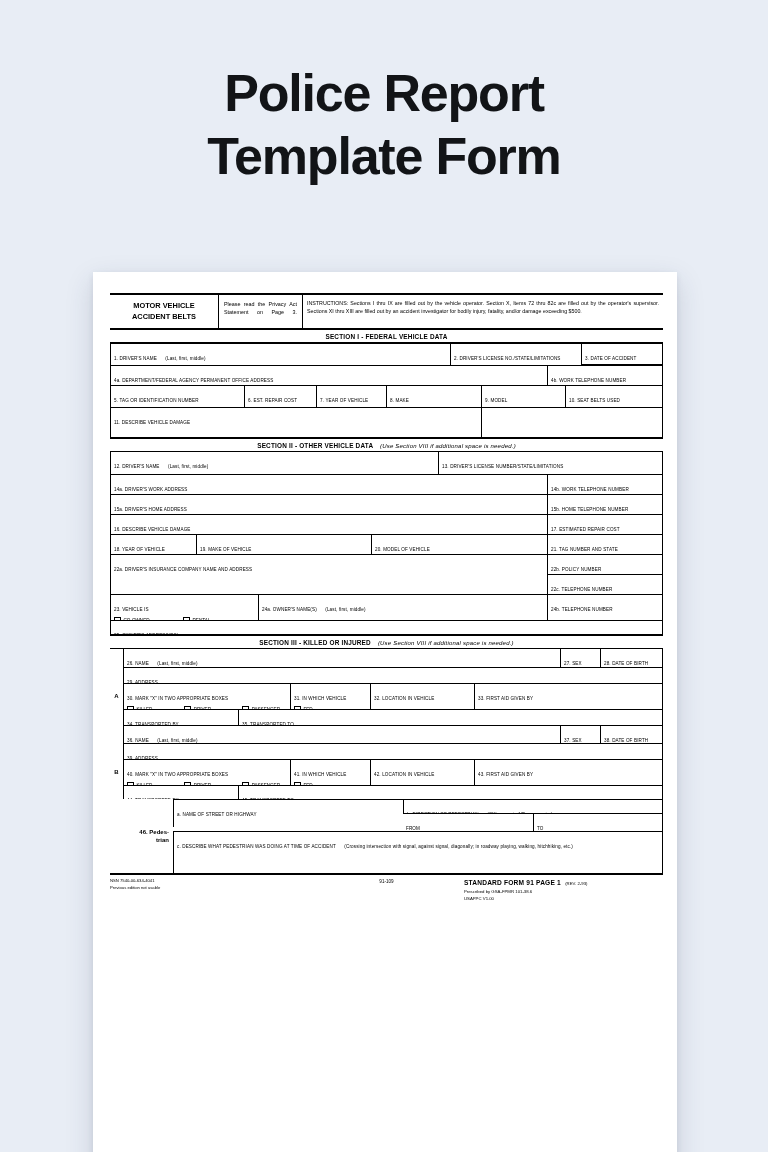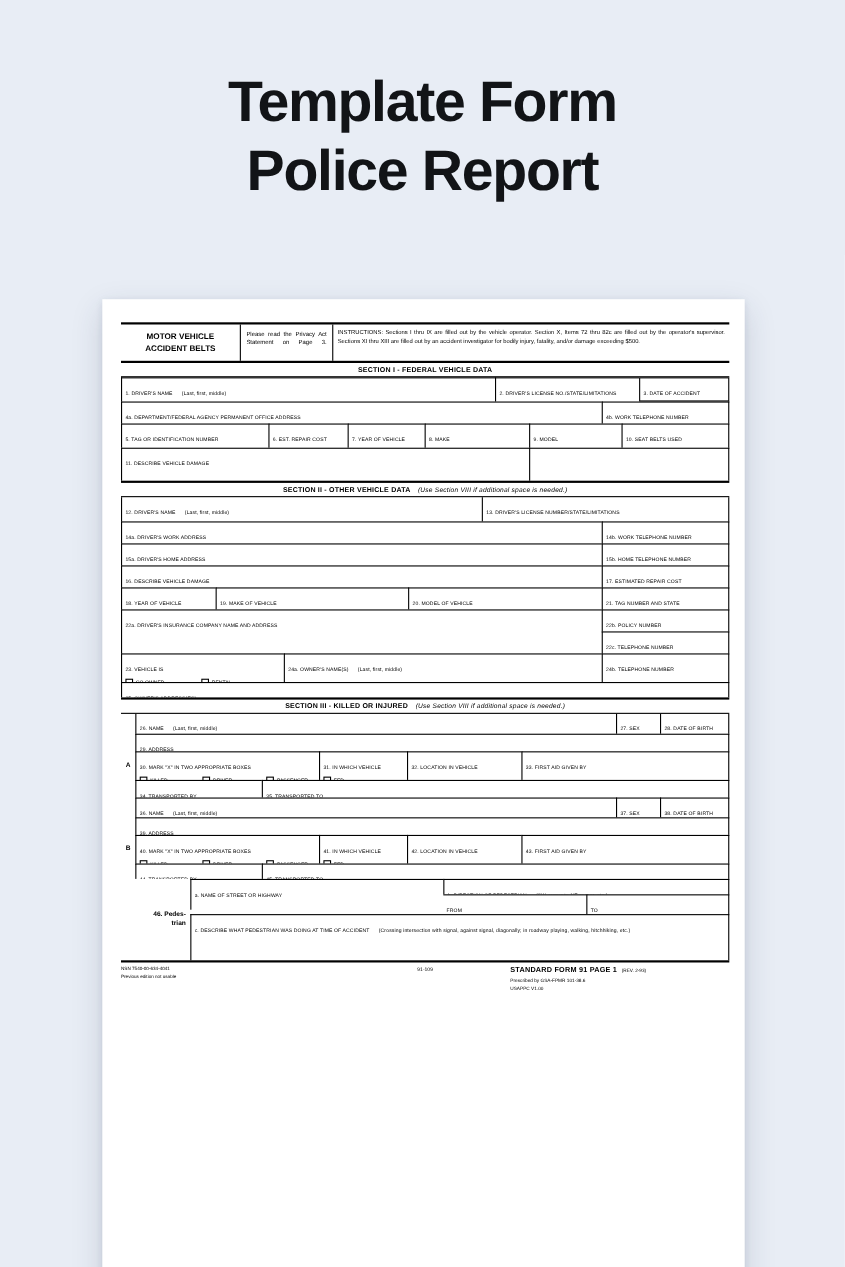--- a/index.html
+++ b/index.html
@@ -126,22 +126,22 @@
   #footer .f-left   { width:36%; font-size:4.2px; line-height:1.6; }
   #footer .f-center { width:28%; font-size:4.6px; text-align:center; padding-top:1px; }
   #footer .f-right  { width:36%; font-size:4.3px; line-height:1.6; }
   #footer .f-right .big { font-size:6.6px; font-weight:bold; letter-spacing:.2px; }
   #footer .f-right .rev { font-size:4.3px; font-weight:normal; }
 </style>
 </head>
 <body>
 
 <div id="title-block">
+  <div class="line">Police Report</div>
   <div class="line">Template Form</div>
-  <div class="line">Police Report</div>
 </div>
 
 <div id="paper">
 <div id="form">
 
   <div class="hdr-rule"></div>
   <div class="hdr">
     <div class="hdr-c1">
       <div>MOTOR VEHICLE</div>
       <div>ACCIDENT BELTS</div>

